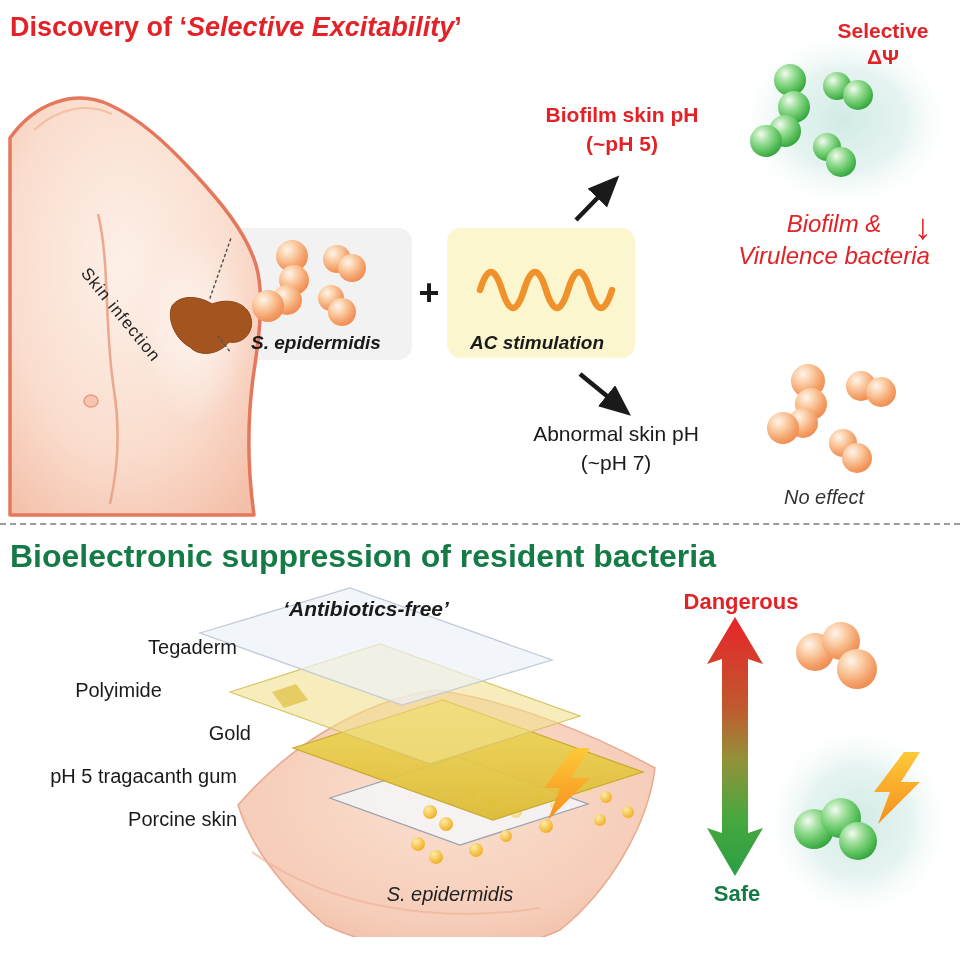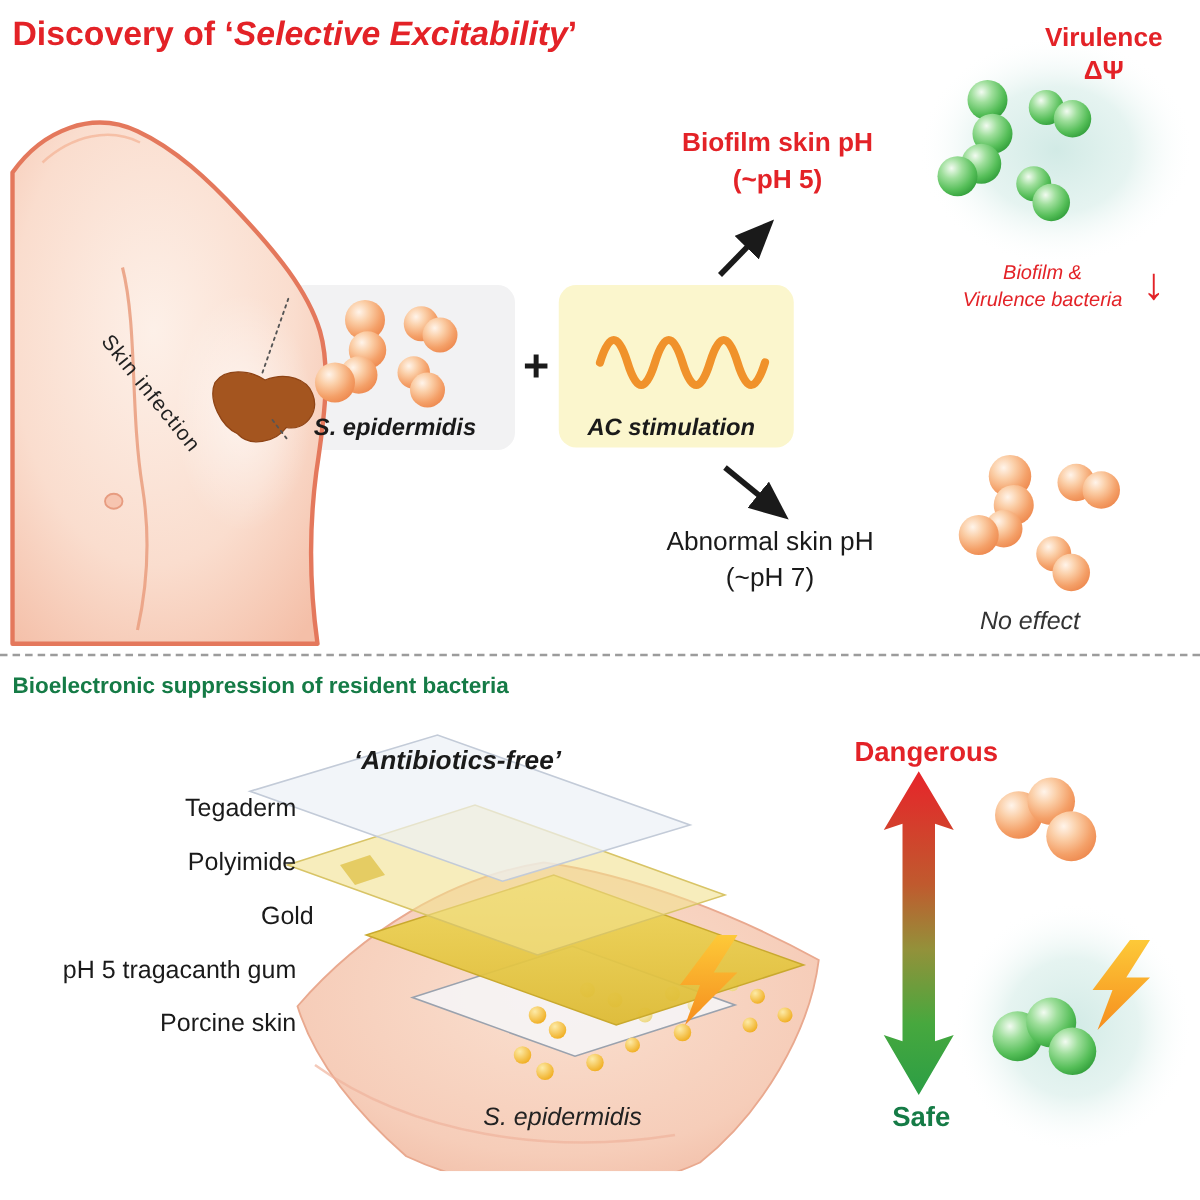--- a/index.html
+++ b/index.html
@@ -6,30 +6,30 @@
   #canvas{position:relative;width:960px;height:937px;background:#fff;overflow:hidden;
           font-family:"Liberation Sans", sans-serif;color:#1a1a1a;}
   .abs{position:absolute;}
   .ctr{transform:translateX(-50%);text-align:center;}
   .z1{z-index:1}.z2{z-index:2}.z3{z-index:3}
   .s1-title{left:10px;top:12px;font-size:27px;font-weight:bold;color:#E32227;white-space:nowrap;}
   .s1-title .it{font-style:italic;}
   .excitation{left:883px;top:18px;font-size:21px;font-weight:bold;color:#E32227;line-height:1.25;}
   .healthy{left:622px;top:100px;font-size:21px;font-weight:bold;color:#E32227;line-height:1.4;white-space:nowrap;}
   .abnormal{left:616px;top:419px;font-size:21px;font-weight:normal;color:#1a1a1a;line-height:1.4;white-space:nowrap;text-align:center;}
-  .biofilm{left:834px;top:208px;font-size:16px;font-style:italic;color:#E32227;line-height:1.35;white-space:nowrap;}
+  .biofilm{left:834px;top:208px;font-size:24px;font-style:italic;color:#E32227;line-height:1.35;white-space:nowrap;}
   .biofilm-arrow{left:914px;top:206px;font-size:36px;font-weight:bold;color:#E32227;}
   .noeffect{left:824px;top:486px;font-size:20px;font-style:italic;color:#333;}
   .graybox{left:230px;top:228px;width:182px;height:132px;border-radius:14px;background:#F2F2F3;}
   .yellowbox{left:447px;top:228px;width:188px;height:130px;border-radius:14px;background:#FBF6CD;}
   .boxlabel{font-size:19px;font-weight:bold;font-style:italic;color:#1a1a1a;white-space:nowrap;}
   .plus{left:429px;top:272px;font-size:36px;font-weight:bold;color:#1a1a1a;}
   .skininf{left:92px;top:264px;font-size:17px;color:#222;transform:rotate(51deg);transform-origin:left top;white-space:nowrap;letter-spacing:1px;}
   .divider{left:0;top:523px;width:960px;border-top:2px dashed #9c9c9c;}
-  .s2-title{left:10px;top:538px;font-size:18px;font-weight:bold;color:#157B46;white-space:nowrap;}
+  .s2-title{left:10px;top:538px;font-size:32px;font-weight:bold;color:#157B46;white-space:nowrap;}
   .antifree{left:366px;top:597px;font-size:21px;font-weight:bold;font-style:italic;color:#1a1a1a;white-space:nowrap;text-align:center;}
   .layerlbl{left:0;width:237px;text-align:right;font-size:20px;color:#1a1a1a;white-space:nowrap;}
   .sepi2{left:450px;top:883px;font-size:20px;font-style:italic;color:#222;white-space:nowrap;}
   .dangerous{left:741px;top:589px;font-size:22px;font-weight:bold;color:#E32227;text-align:center;}
   .safe{left:737px;top:881px;font-size:22px;font-weight:bold;color:#157B46;}
   svg{display:block;}
 </style>
 </head>
 <body>
 
@@ -203,21 +203,21 @@
     <g fill="url(#ballG)">
       <circle cx="814" cy="829" r="20"></circle>
         <circle cx="841" cy="818" r="20"></circle>
         <circle cx="858" cy="841" r="19"></circle>
     </g>
   </svg>
 
   <div class="abs z3 s1-title"><span>Discovery of ‘</span><span class="it">Selective Excitability</span><span>’</span></div>
 
   <div class="abs z3 ctr excitation">
-    <div>Virulence</div>
+    <div>Selective</div>
     <div>ΔΨ</div>
   </div>
 
   <div class="abs z3 ctr healthy">
     <div>Biofilm skin pH</div>
     <div>(~pH 5)</div>
   </div>
 
   <div class="abs z3 ctr abnormal">
     <div>Abnormal skin pH</div>
@@ -237,21 +237,21 @@
   <div class="abs z3 ctr boxlabel" style="left:537px;top:332px;">AC stimulation</div>
 
   <div class="abs z3 skininf">Skin infection</div>
 
   <div class="abs z3 divider"></div>
 
   <div class="abs z3 s2-title">Bioelectronic suppression of resident bacteria</div>
   <div class="abs z3 ctr antifree">‘Antibiotics-free’</div>
 
   <div class="abs z3 layerlbl" style="top:636px;">Tegaderm</div>
-  <div class="abs z3 layerlbl" style="top:679px;">Polyimide</div>
+  <div class="abs z3 layerlbl" style="top:679px;text-align:center;">Polyimide</div>
   <div class="abs z3 layerlbl" style="top:722px;padding-left:14px;">Gold</div>
   <div class="abs z3 layerlbl" style="top:765px;">pH 5 tragacanth gum</div>
   <div class="abs z3 layerlbl" style="top:808px;">Porcine skin</div>
 
   <div class="abs z3 ctr sepi2">S. epidermidis</div>
 
   <div class="abs z3 ctr dangerous">Dangerous</div>
   <div class="abs z3 ctr safe">Safe</div>
 
 </div>

